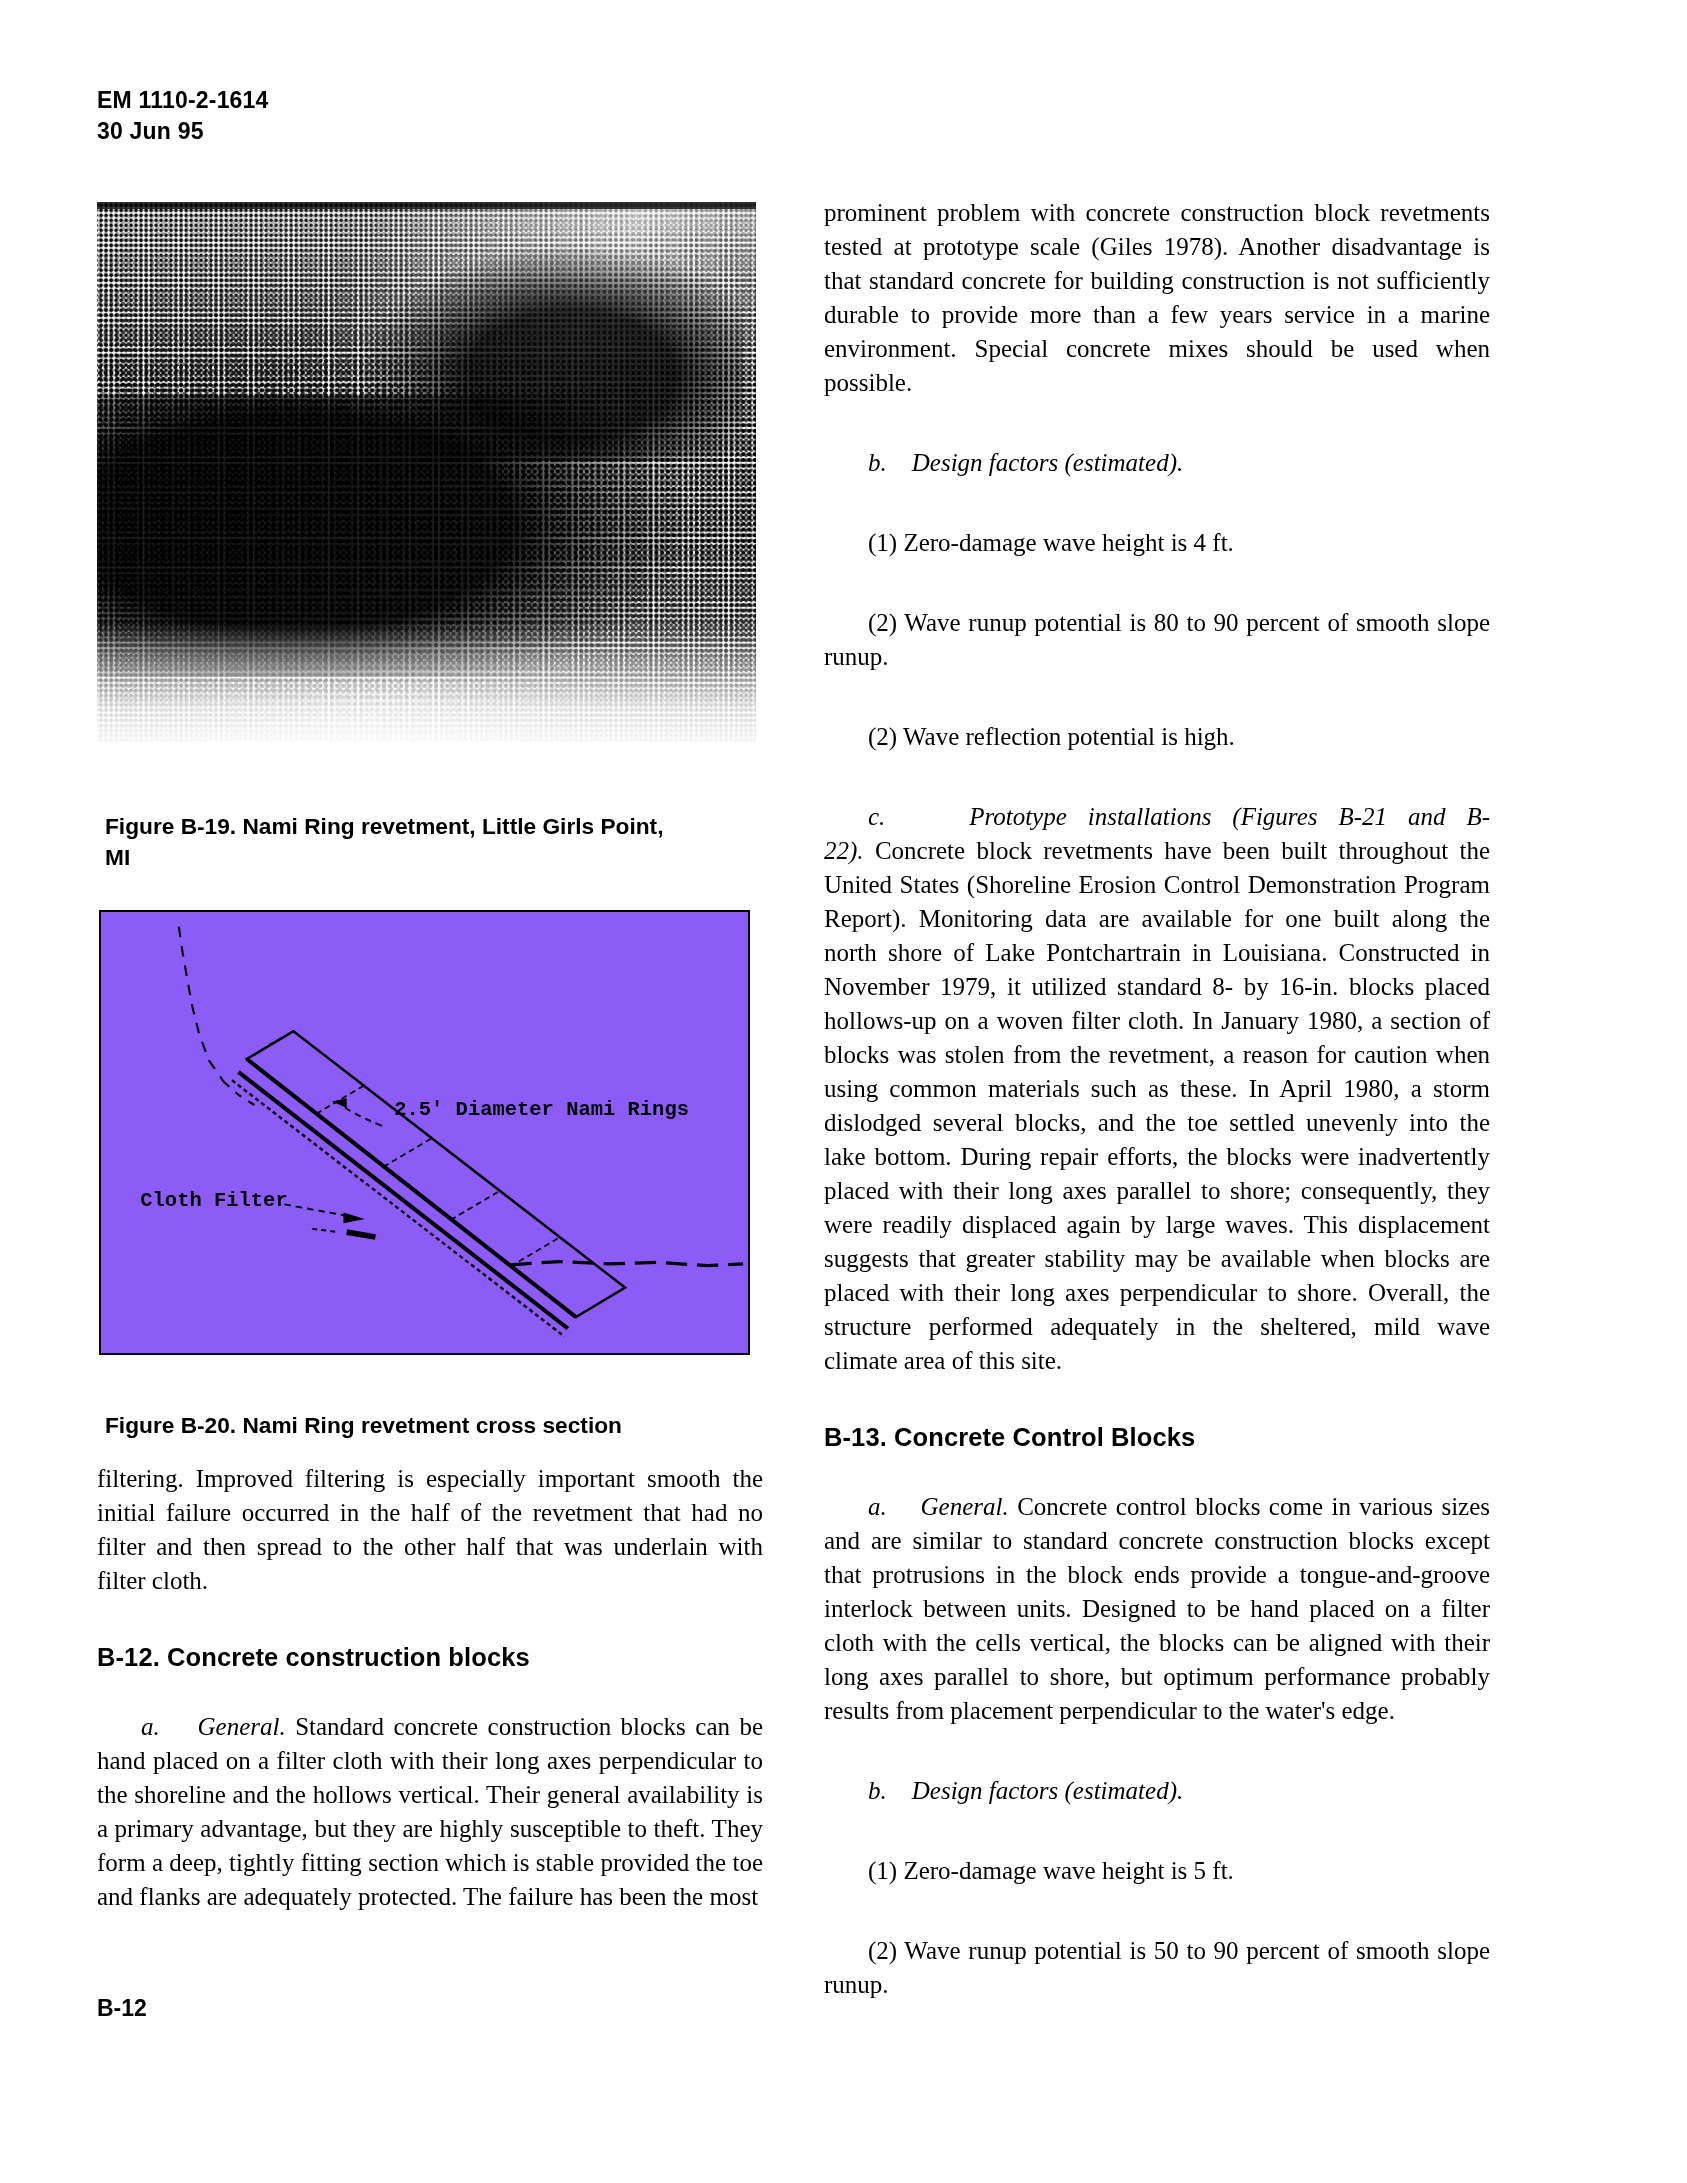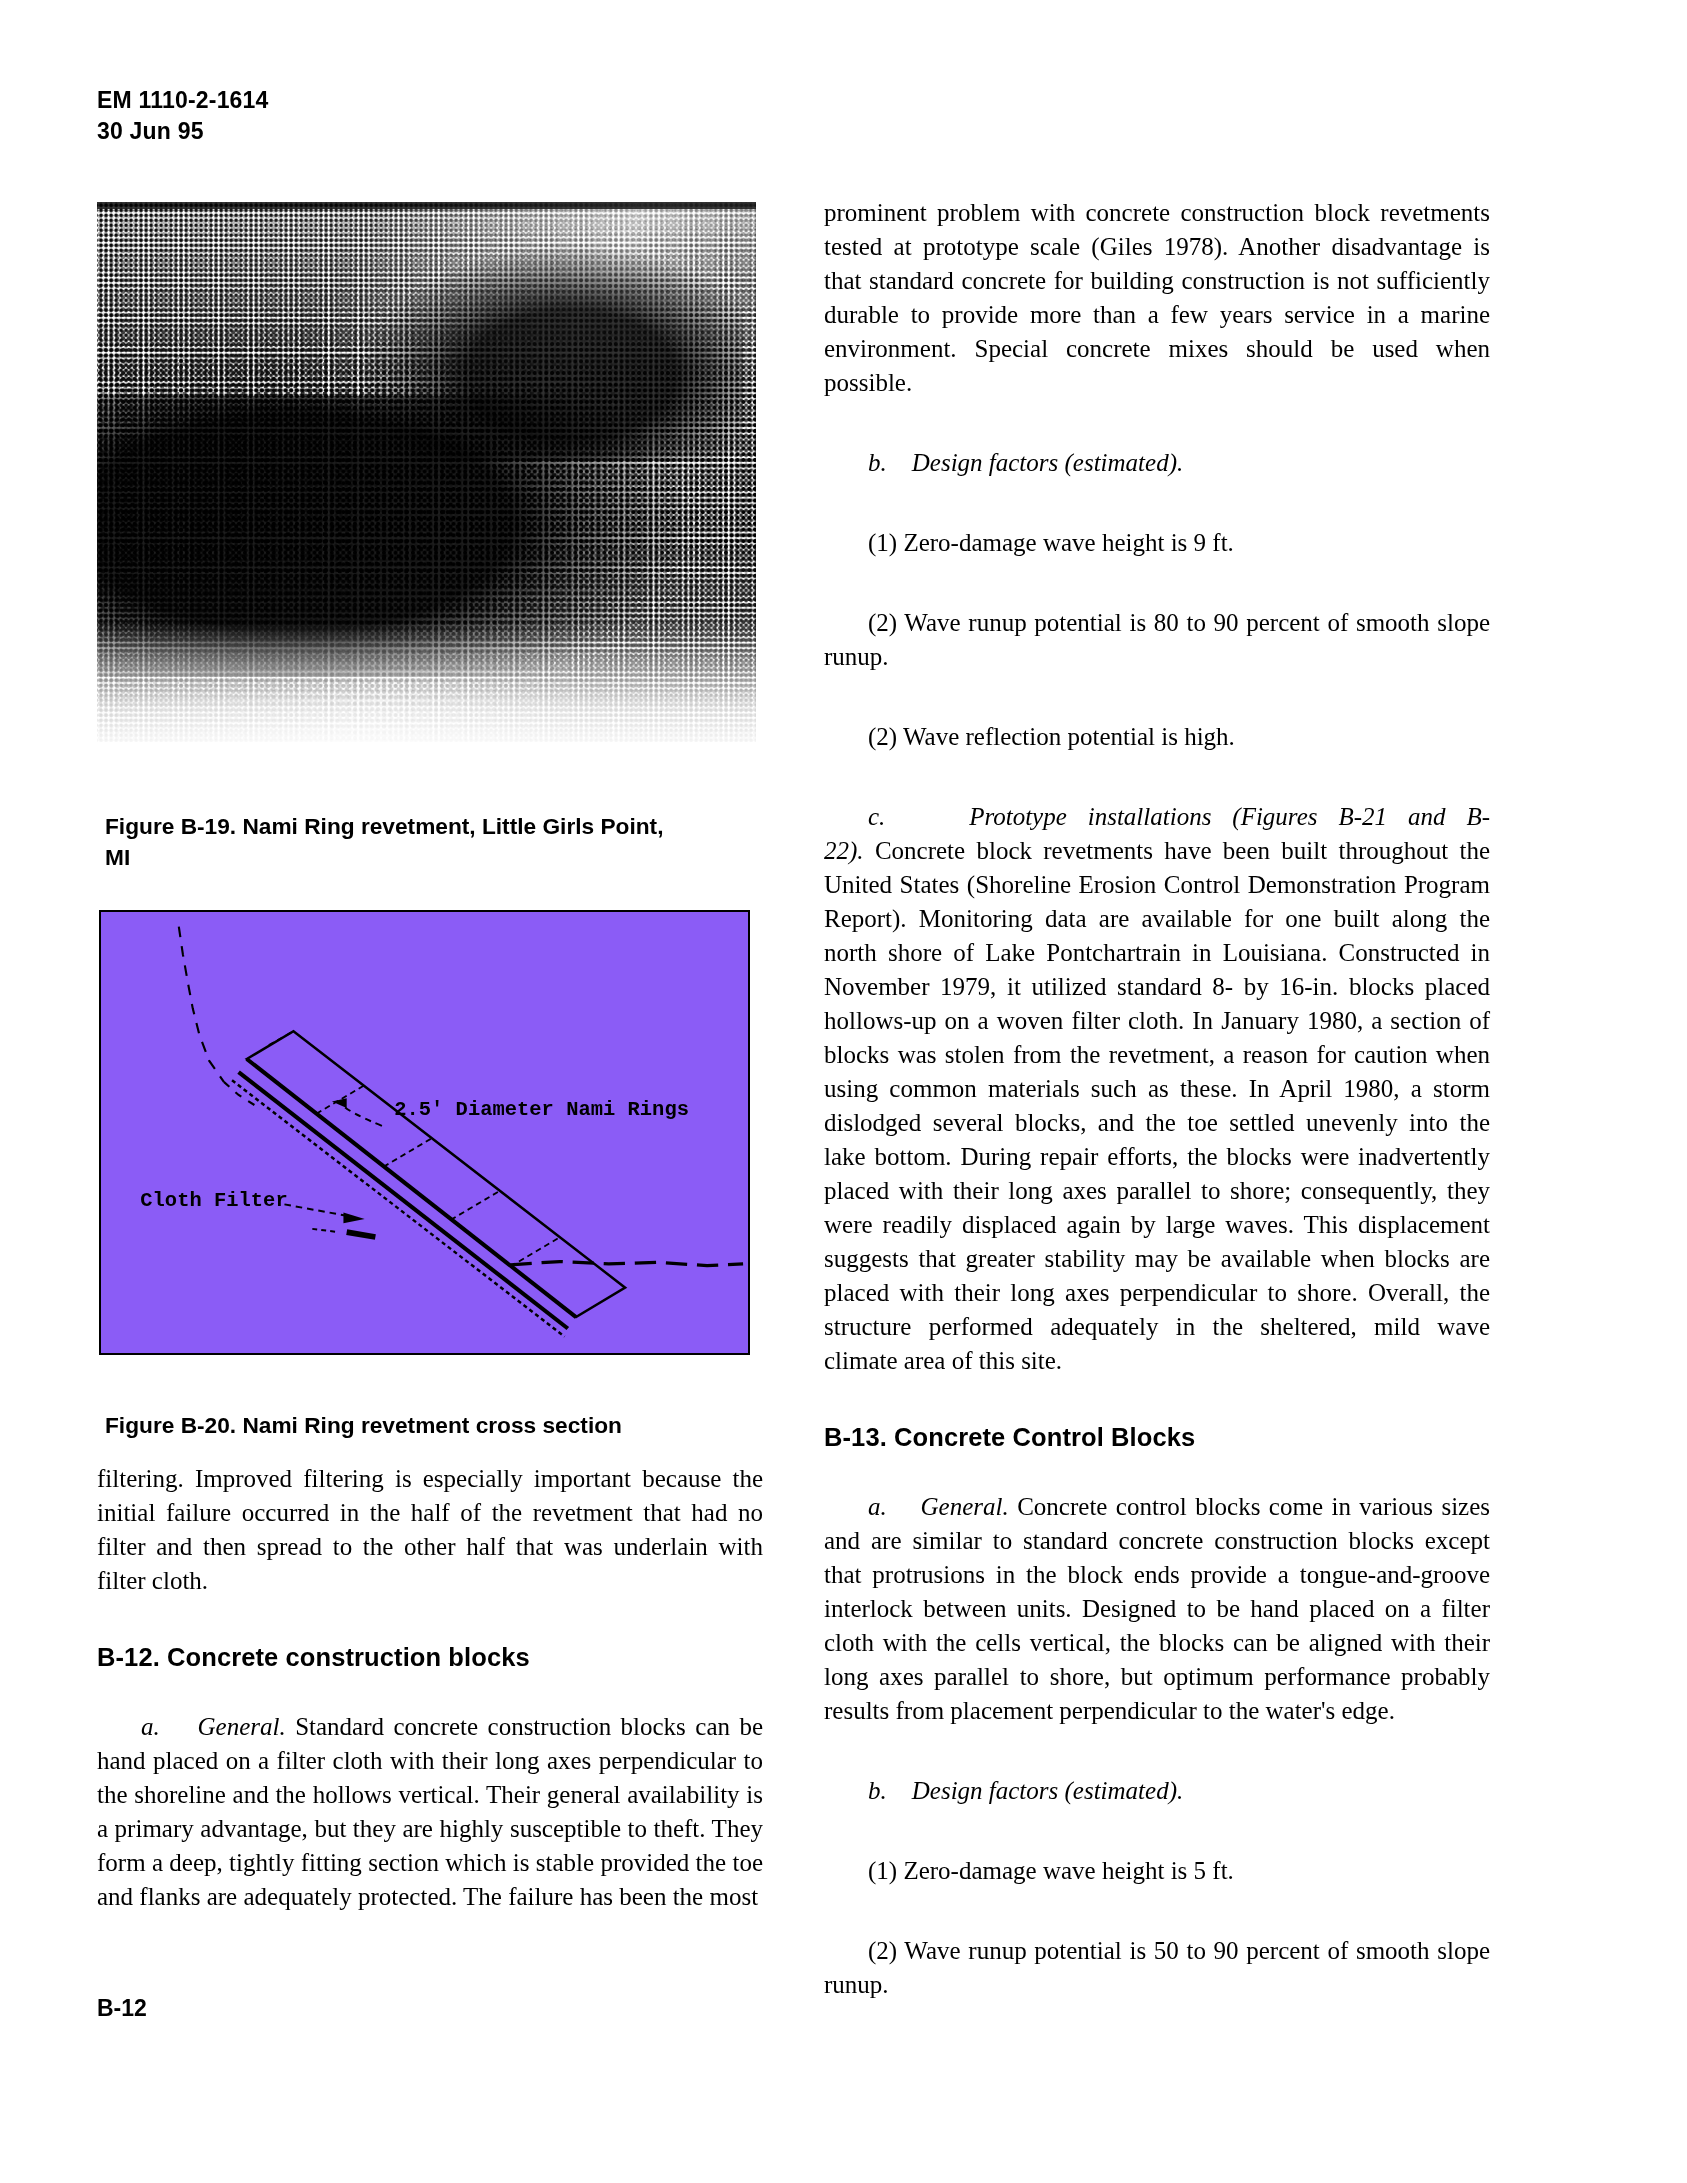--- a/index.html
+++ b/index.html
@@ -249,38 +249,38 @@
       <text x="48" y="360" font-family="'Liberation Mono', monospace" font-size="25" font-weight="bold" fill="#000">Cloth Filter</text>
     </svg>
   </div>
 
   <div class="fig20-caption">
     <p class="caption">Figure B-20.  Nami Ring revetment cross section</p>
   </div>
 
   <div class="left-lower">
 
-    <p class="body">filtering.    Improved filtering is especially important because the initial failure occurred in the half of the revetment that had no filter and then spread to the other half that was underlain with filter cloth.</p>
+    <p class="body">filtering.    Improved filtering is especially important smooth the initial failure occurred in the half of the revetment that had no filter and then spread to the other half that was underlain with filter cloth.</p>
 
     <h2 class="section-head">B-12.  Concrete construction blocks</h2>
 
     <p class="body indent">
       <span class="ital">a.</span>&nbsp;&nbsp;&nbsp;&nbsp;<span class="ital">General.</span>&nbsp;<span>Standard concrete construction blocks can be hand placed on a filter cloth with their long axes perpendicular to the shoreline and the hollows vertical.  Their general availability is a primary advantage, but they are highly susceptible to theft.  They form a deep, tightly fitting section which is stable provided the toe and flanks are adequately protected.  The failure has been the most</span>
     </p>
   </div>
 
   <div class="col col-right">
 
     <p class="body">prominent problem with concrete construction block revetments tested at prototype scale (Giles 1978).  Another disadvantage is that standard concrete for building construction is not sufficiently durable to provide more than a few years service in a marine environment.  Special concrete mixes should be used when possible.</p>
 
     <p class="body indent">
       <span class="ital">b.</span>&nbsp;&nbsp;&nbsp;&nbsp;<span class="ital">Design factors (estimated).</span>
     </p>
 
-    <p class="body indent">(1)  Zero-damage wave height is 9 ft.</p>
+    <p class="body indent">(1)  Zero-damage wave height is 4 ft.</p>
     <p class="body indent">(2)  Wave runup potential is 80 to 90 percent of smooth slope runup.</p>
     <p class="body indent">(2)  Wave reflection potential is high.</p>
 
     <p class="body indent">
       <span class="ital">c.</span>&nbsp;&nbsp;&nbsp;&nbsp;<span class="ital">Prototype installations (Figures B-21 and B-22).</span>&nbsp;<span>Concrete block revetments have been built throughout the United States (Shoreline Erosion Control Demonstration Program Report).  Monitoring data are available for one built along the north shore of Lake Pontchartrain in Louisiana.  Constructed in November 1979, it utilized standard 8- by 16-in. blocks placed hollows-up on a woven filter cloth.  In January 1980, a section of blocks was stolen from the revetment, a reason for caution when using common materials such as these.  In April 1980, a storm dislodged several blocks, and the toe settled unevenly into the lake bottom.  During repair efforts, the blocks were inadvertently placed with their long axes parallel to shore; consequently, they were readily displaced again by large waves.  This displacement suggests that greater stability may be available when blocks are placed with their long axes perpendicular to shore.  Overall, the structure performed adequately in the sheltered, mild wave climate area of this site.</span>
     </p>
 
     <h2 class="section-head">B-13.  Concrete Control Blocks</h2>
 
     <p class="body indent">

